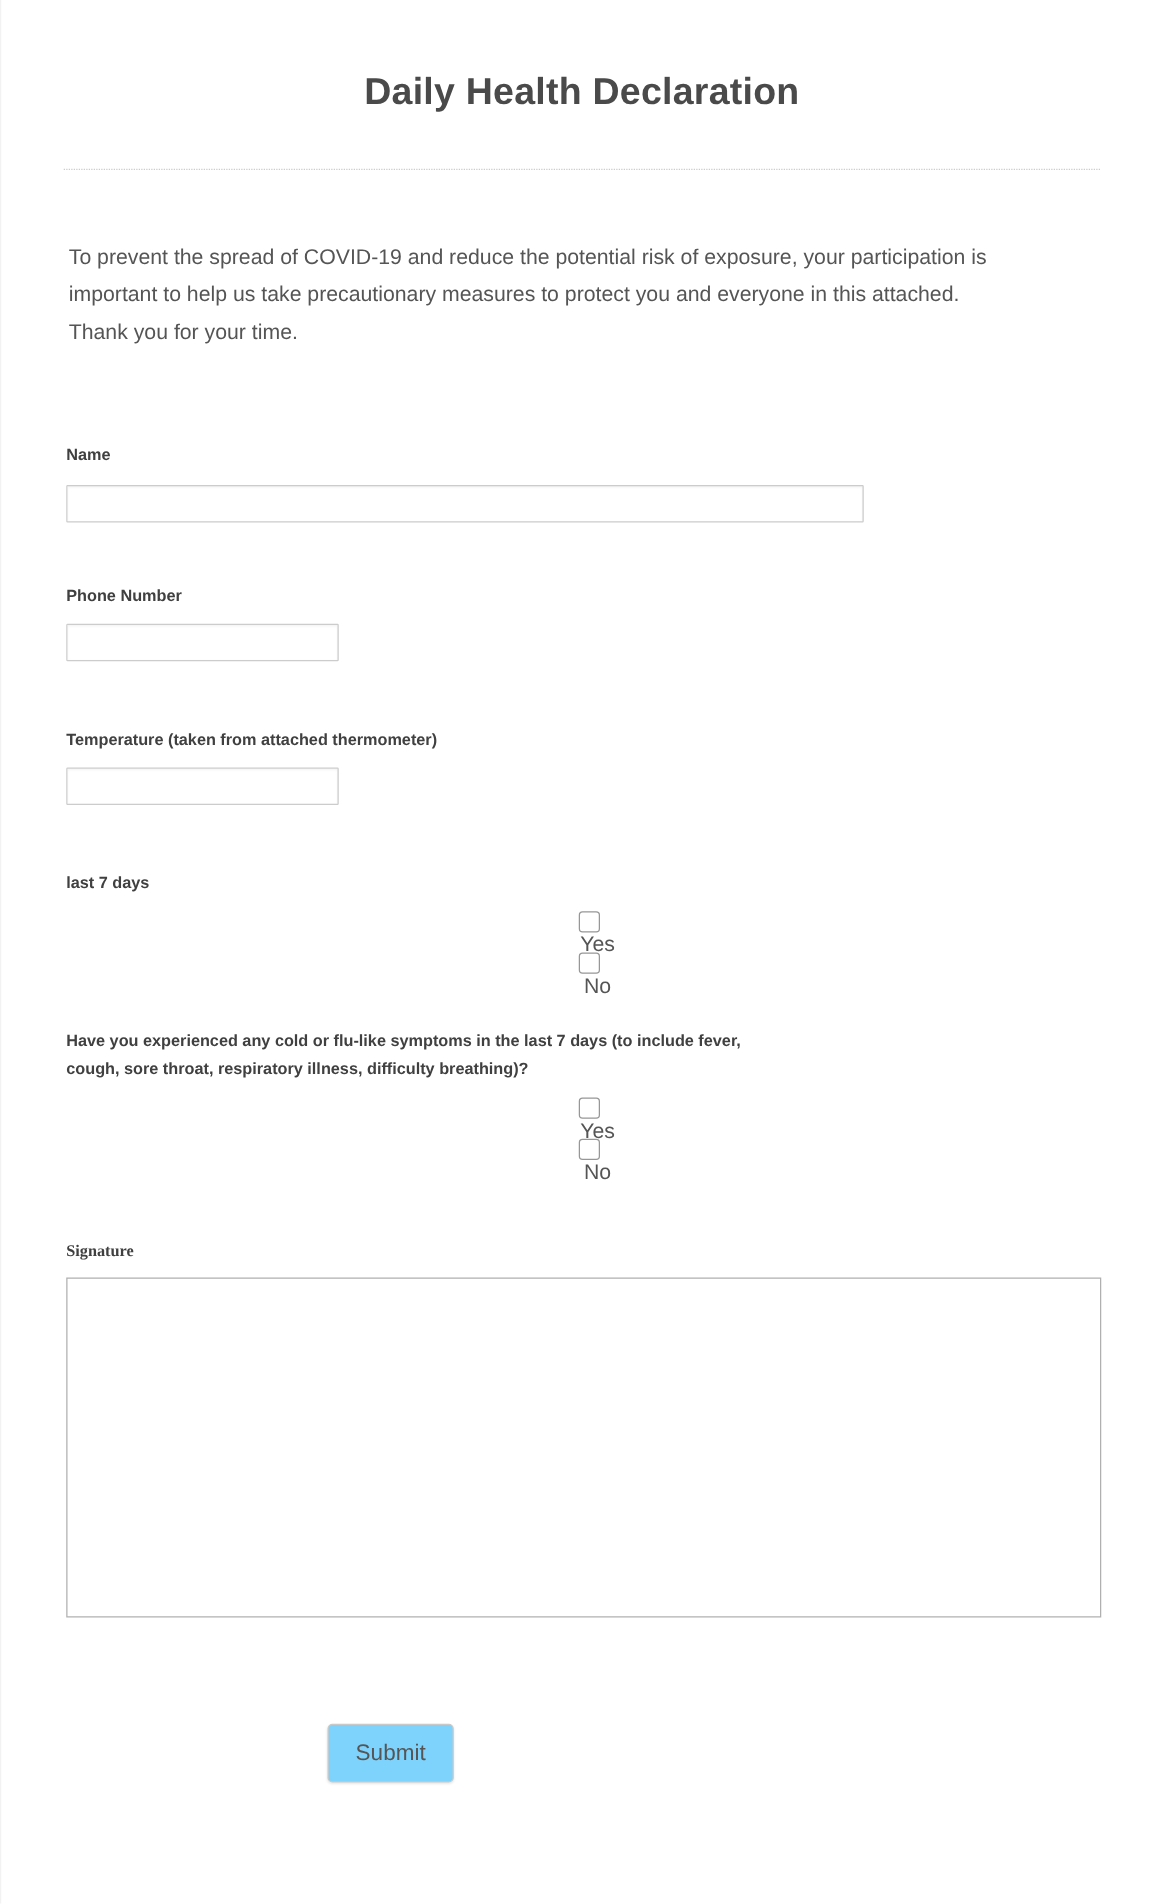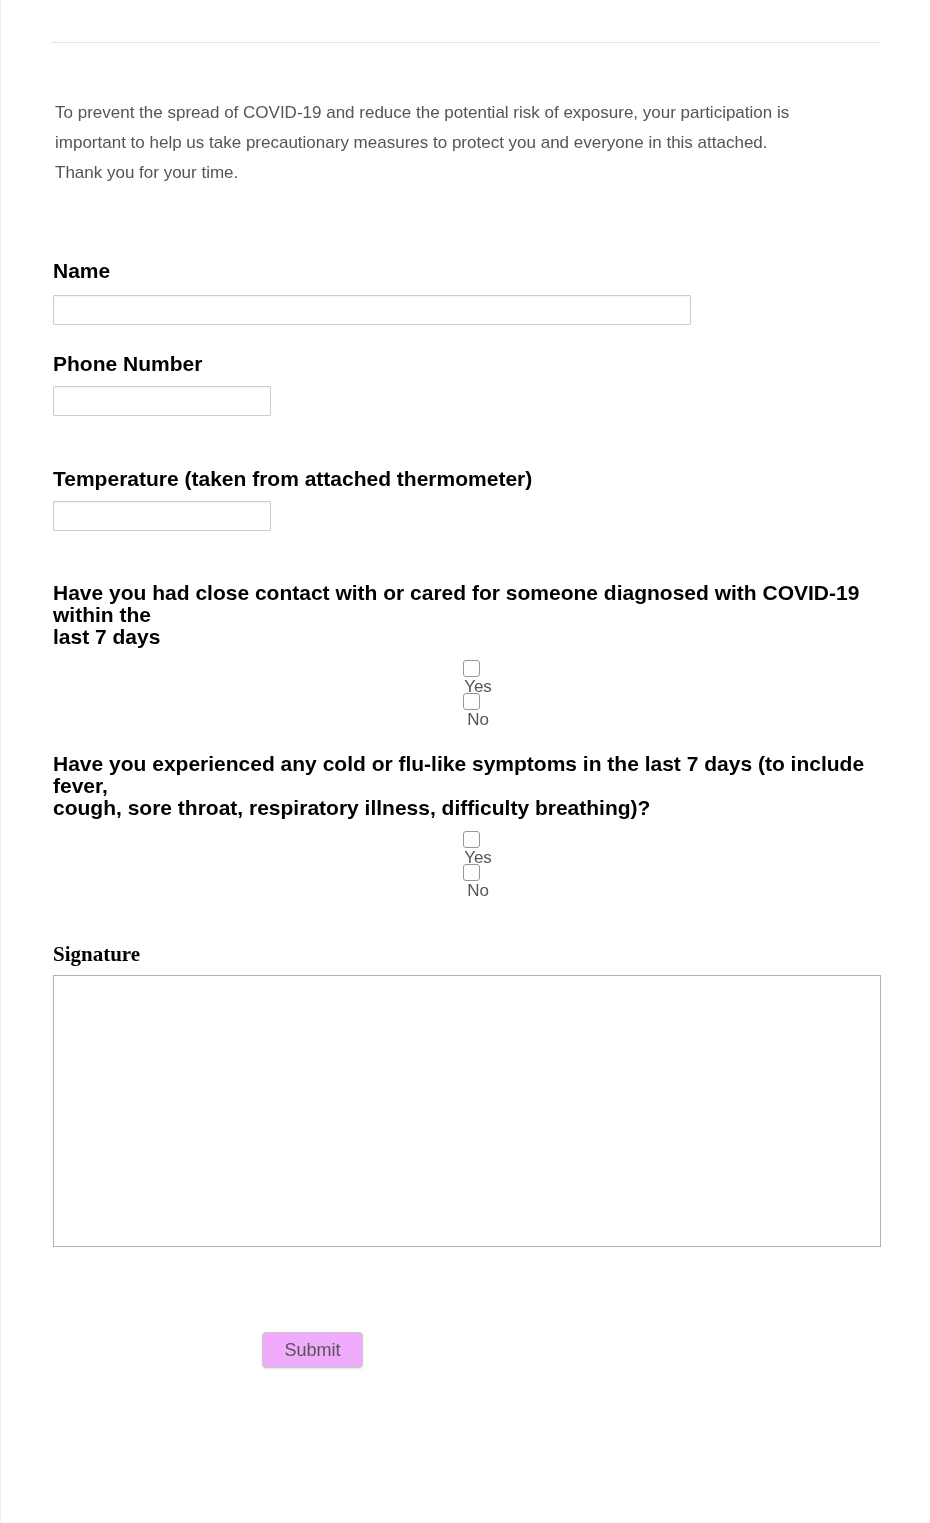--- a/index.html
+++ b/index.html
@@ -38,27 +38,27 @@
   .intro {
     margin-top: 55px;
     margin-left: 2px;
     font-size: 17px;
     line-height: 30px;
     color: #555555;
   }
   .form-item { position: relative; }
   .form-item label, .q-label {
     display: block;
-    font-size: 21px;
+    font-size: 13px;
     line-height: 22px;
     font-weight: bold;
-    color: #000000;
+    color: #404040;
   }
   .mt-name { margin-top: 72px; }
-  .mt-phone { margin-top: 28px; }
+  .mt-phone { margin-top: 48px; }
   .mt-temp { margin-top: 52px; }
   .mt-q1 { margin-top: 51px; }
   .mt-q2 { margin-top: 40px; }
   .mt-sig { margin-top: 59px; font-family: Liberation Serif, serif; }
   .text-input {
     display: block;
     margin-top: 13px;
     height: 30px;
     border: 1px solid #cccccc;
     border-radius: 1px;
@@ -102,35 +102,36 @@
     height: 272px;
     border: 1px solid #b0b0b0;
     background: #ffffff;
     cursor: crosshair;
   }
   .submit-row { margin-top: 85px; }
   .submit-btn {
     display: block;
     margin-left: 209px;
     width: 101px;
-    height: 36px;
-    background: #f0abfc;
+    height: 47px;
+    background: #7dd3fc;
     border: 1px solid #c9c9c9;
     border-radius: 4px;
     box-shadow: 0 1px 2px rgba(0,0,0,0.10);
     font-family: "Liberation Sans", "DejaVu Sans", sans-serif;
     font-size: 18px;
     color: #555555;
     cursor: pointer;
   }
 </style>
 </head>
 <body>
 
 <div class="page">
+  <h1 class="form-title">Daily Health Declaration</h1>
 
   <div class="form-wrap">
     <div class="divider"></div>
 
     <div class="intro">
       <div class="intro-line">To prevent the spread of COVID-19 and reduce the potential risk of exposure, your participation is</div>
       <div class="intro-line">important to help us take precautionary measures to protect you and everyone in this attached.</div>
       <div class="intro-line">Thank you for your time.</div>
     </div>
 
@@ -144,21 +145,20 @@
       <input type="text" class="text-input small" value="" style="">
     </div>
 
     <div class="form-item mt-temp">
       <label>Temperature (taken from attached thermometer)</label>
       <input type="text" class="text-input small" value="" style="">
     </div>
 
     <div class="form-item mt-q1">
       <div class="q-label">
-        <div class="q-line">Have you had close contact with or cared for someone diagnosed with COVID-19 within the</div>
         <div class="q-line">last 7 days</div>
       </div>
       <div class="cb-row first">
         <span class="cb-box"></span>
         <span class="cb-text">Yes</span>
       </div>
       <div class="cb-row second">
         <span class="cb-box"></span>
         <span class="cb-text">No</span>
       </div>

